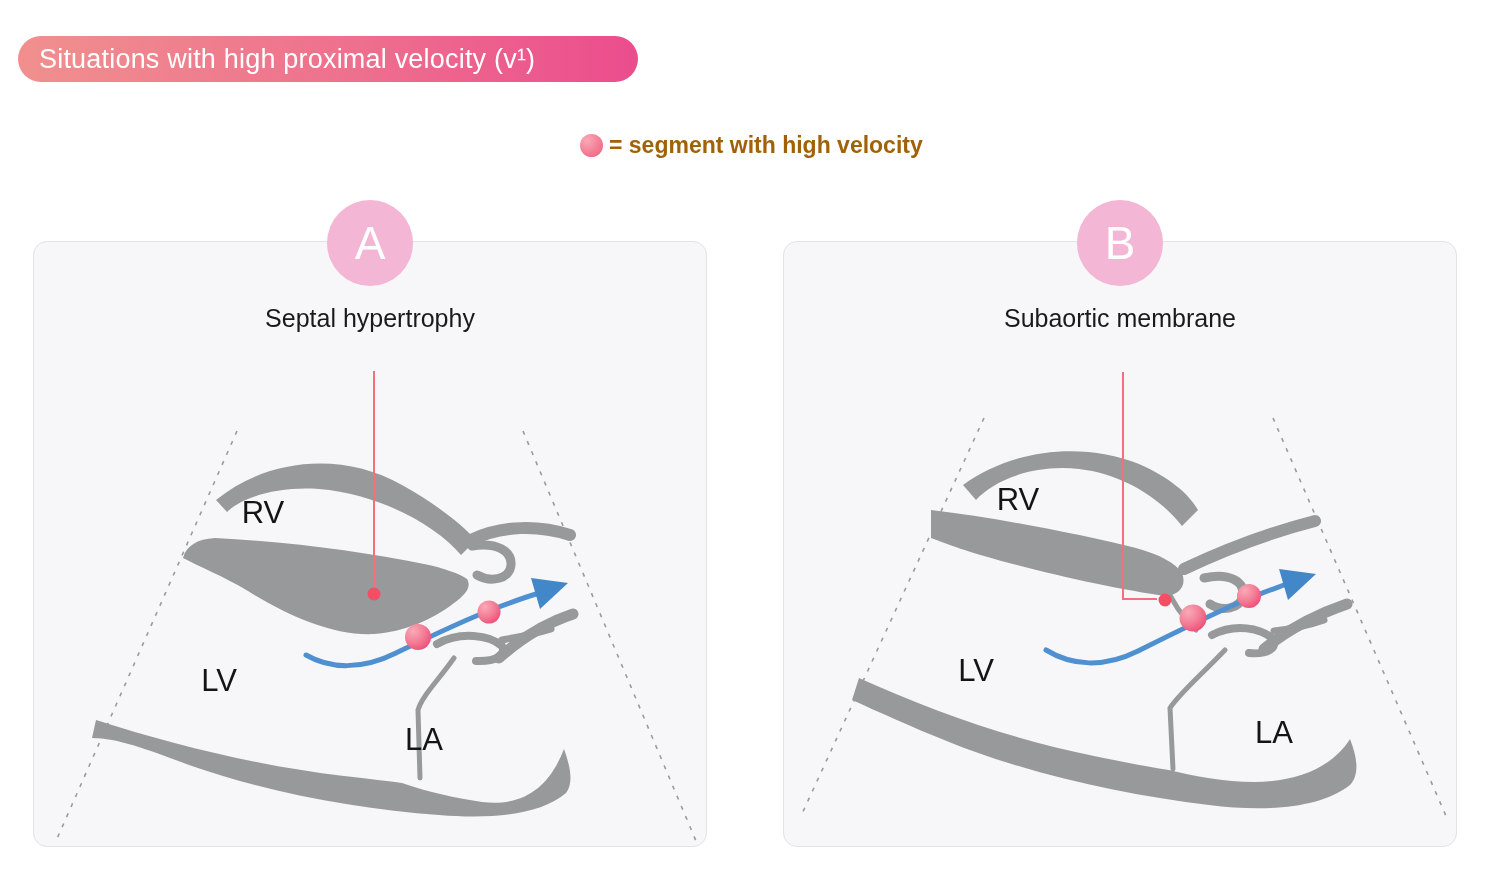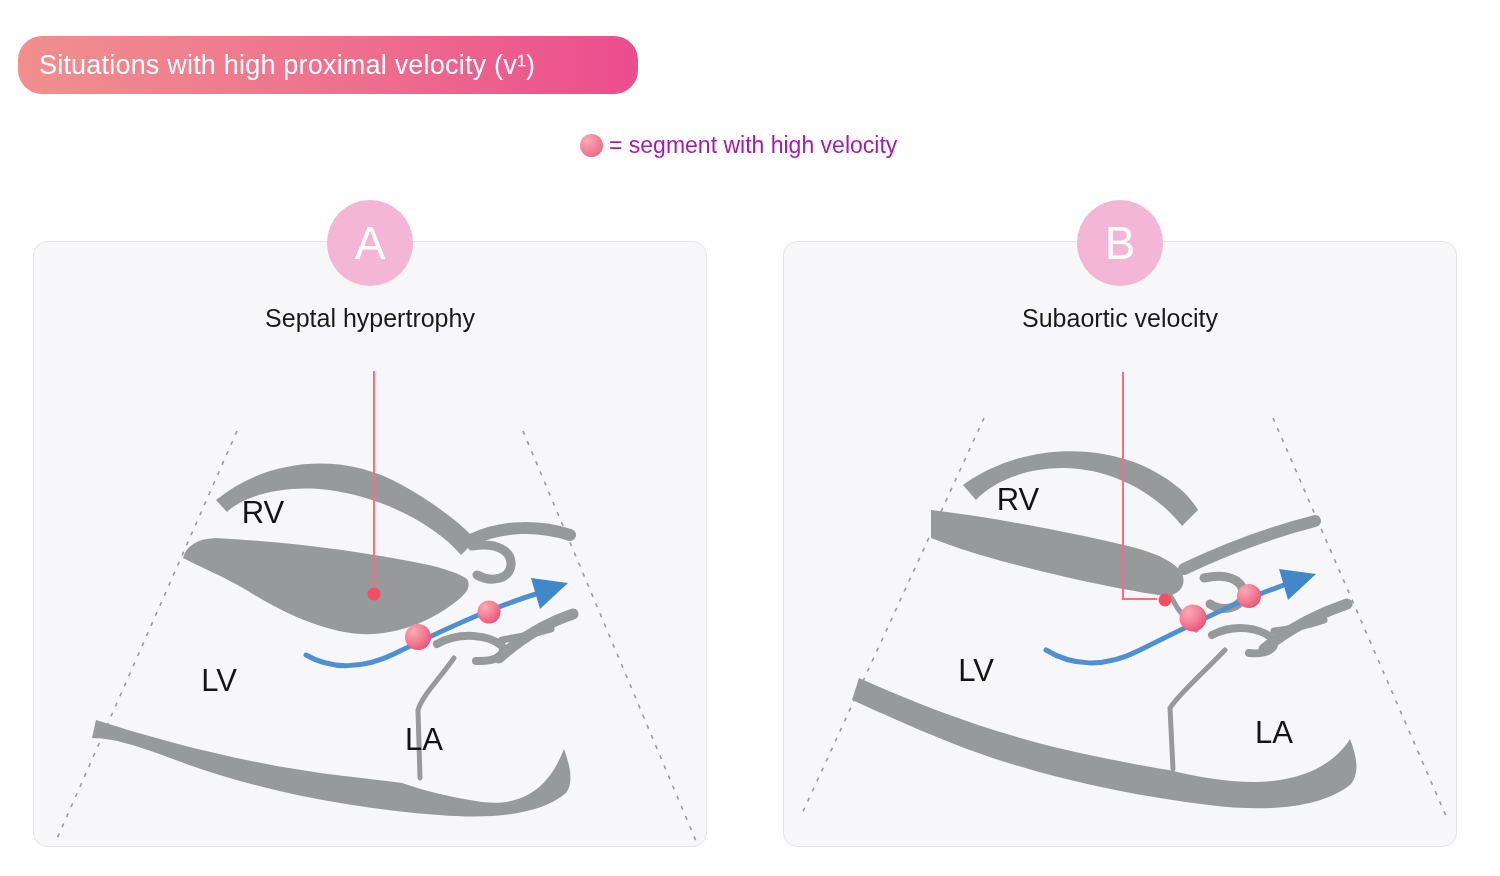--- a/index.html
+++ b/index.html
@@ -1,29 +1,29 @@
 <!DOCTYPE html>
 <html><head>
 <meta charset="utf-8">
 <style>
   html,body{margin:0;padding:0;background:#ffffff;}
   body{width:1500px;height:876px;position:relative;overflow:hidden;
        font-family:"Liberation Sans","DejaVu Sans",sans-serif;}
 
   
-  .banner{position:absolute;left:18px;top:36px;width:620px;height:58px;
+  .banner{position:absolute;left:18px;top:36px;width:620px;height:46px;
           border-radius:24px;background:linear-gradient(90deg,#f0908e 0%,#ee6f8e 55%,#eb4d8d 100%);
           display:flex;align-items:center;}
   .banner-text{color:#ffffff;font-size:27px;padding-left:21px;letter-spacing:.2px;white-space:nowrap;}
 
   
   .legend{position:absolute;left:580px;top:132px;display:flex;align-items:center;gap:6px;}
   .legend-dot{width:23px;height:23px;border-radius:50%;
               background:radial-gradient(circle at 32% 28%,#f9aab8 0%,#f37d95 55%,#ee5a7e 100%);}
-  .legend-text{font-size:23px;color:#a21caf;}
+  .legend-text{font-size:23px;color:#a16207;font-weight:bold;}
 
   
   .panel{position:absolute;top:241px;width:672px;height:604px;background:#f7f7f9;
          border:1px solid #e3e3e6;border-radius:14px;}
   .panel-a{left:33px;} .panel-b{left:783px;}
   .badge{position:absolute;left:50%;top:-42px;transform:translateX(-50%);
          width:86px;height:86px;border-radius:50%;background:#f3b6d4;
          display:flex;align-items:center;justify-content:center;
          color:#ffffff;font-size:46px;z-index:2;}
   .caption{position:absolute;top:62px;left:0;width:100%;text-align:center;
@@ -100,21 +100,21 @@
     <circle class="anndot" cx="340" cy="352" r="6.5"></circle>
 
     <text class="lbl" x="229" y="281" text-anchor="middle">RV</text>
     <text class="lbl" x="185" y="449" text-anchor="middle">LV</text>
     <text class="lbl" x="390" y="508" text-anchor="middle">LA</text>
   </svg>
 </div>
 
 <div class="panel panel-b">
   <div class="badge">B</div>
-  <div class="caption">Subaortic velocity</div>
+  <div class="caption">Subaortic membrane</div>
   <svg width="672" height="604" viewBox="0 0 672 604">
 
     <path class="dash" d="M200,176 L17,574"></path>
     <path class="dash" d="M489,176 L662,574"></path>
 
     <path class="fillg" d="M179,243 C 230,206 300,200 355,222 C 385,235 405,252 414,268 L 398,284
          C 378,258 340,232 295,227 C 250,222 210,238 192,258 Z"></path>
 
     <path class="fillg" d="M147,268 C 215,276 295,292 352,306 C 377,313 391,321 398,331
          C 403,344 395,353 382,354 C 335,348 255,330 200,314

